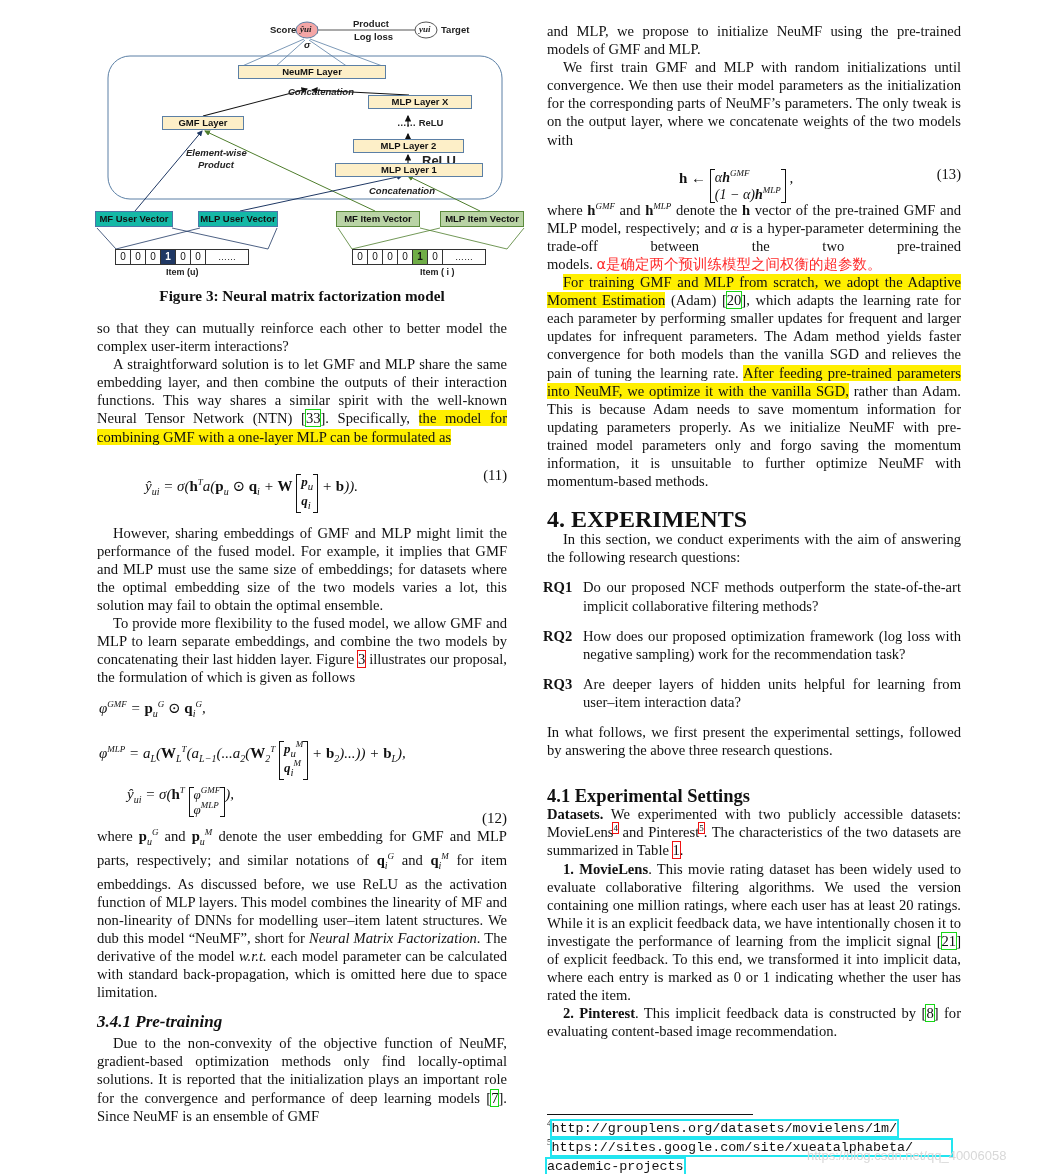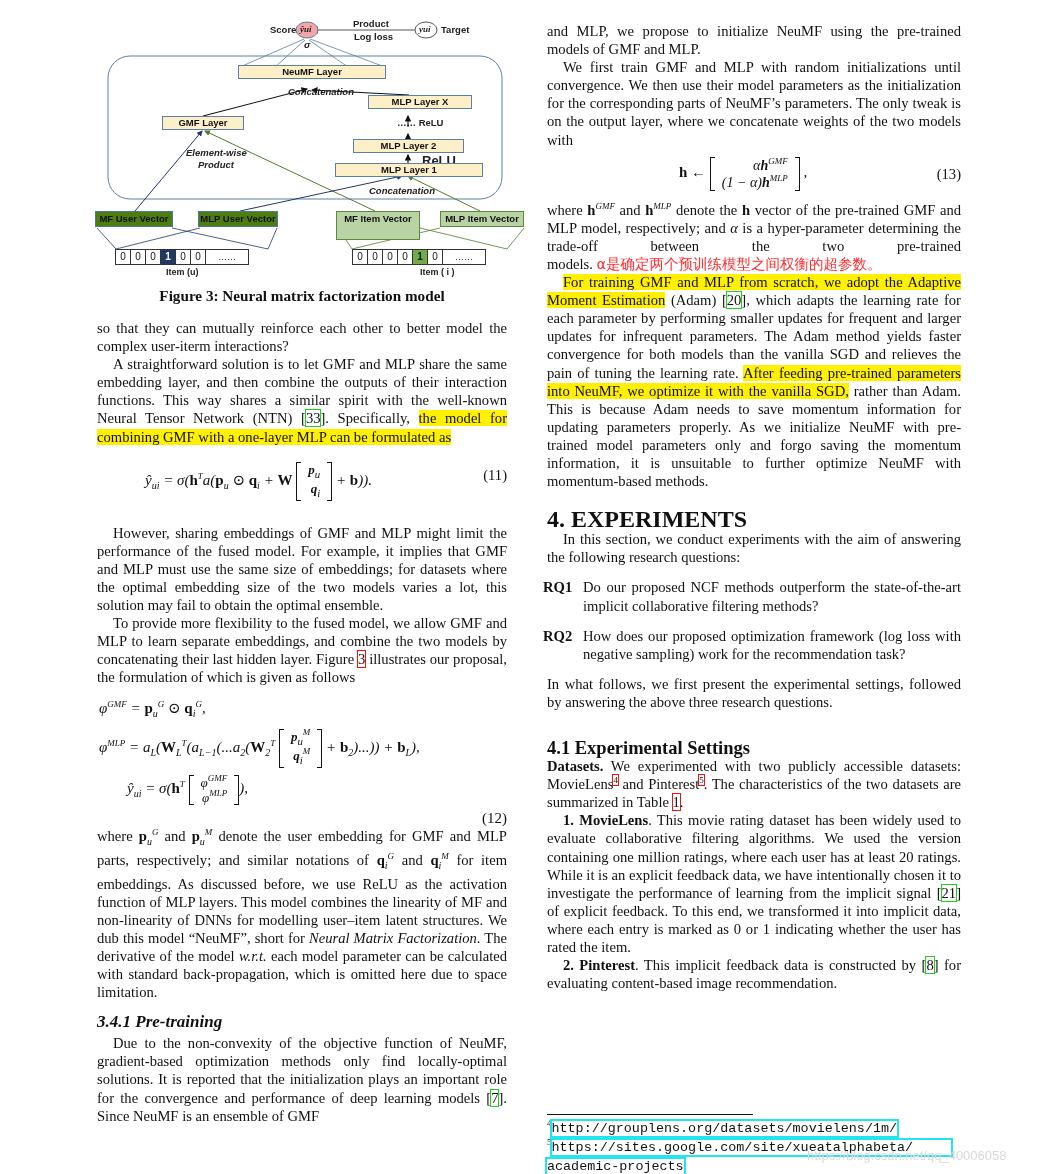--- a/index.html
+++ b/index.html
@@ -19,30 +19,30 @@
   .eq .num { position: absolute; right: 0; font-style: normal; }
   .it { font-style: italic; }
   .sec-h { font-family: Liberation Serif, serif; font-weight: bold; font-size: 24px; margin: 0; }
   .subsec-h { font-family: "Liberation Serif", serif; font-weight: bold; font-size: 18.5px; margin: 0; }
   .subsub-h { font-family: "Liberation Serif", serif; font-style: italic; font-size: 17px; margin: 0; }
   .rq { display: flex; }
   .rq .lab { font-weight: bold; width: 40px; flex: none; }
   .rq .txt { flex: 1; text-align: justify; }
   .mono { font-family: "Liberation Mono", "DejaVu Sans Mono", monospace; font-size: 13.4px; }
   .cn { color: #ff2a2a; font-family: "DejaVu Sans", sans-serif; font-size: 14.5px; }
-  .brk { display: inline-block; vertical-align: middle; border-left: 1.2px solid #111; border-right: 1.2px solid #111; padding: 0 11px; text-align: right; line-height: 15px; font-size: 13px; position: relative; }
+  .brk { display: inline-block; vertical-align: middle; border-left: 1.2px solid #111; border-right: 1.2px solid #111; padding: 0 4px; text-align: left; line-height: 15px; font-size: 13px; position: relative; margin-top: 12px; }
   .brk:before, .brk:after { content: ""; position: absolute; width: 4px; height: 100%; top: 0; border-top: 1.2px solid #111; border-bottom: 1.2px solid #111; box-sizing: border-box; }
   .brk:before { left: 0; }
   .brk:after { right: 0; }
   
   .diagram { position: absolute; left: 90px; top: 10px; width: 440px; height: 270px; font-family: "Liberation Sans", "DejaVu Sans", sans-serif; }
   .diagram .lbl { position: absolute; font-size: 9.5px; font-weight: bold; color: #222; white-space: nowrap; }
   .diagram .box { position: absolute; font-size: 9.5px; font-weight: bold; color: #111; text-align: center; box-sizing: border-box; border: 1px solid #5b7fa5; background: #fdefc8; line-height: 12px; }
   .diagram .vec { position: absolute; font-size: 9.5px; font-weight: bold; color: #111; text-align: center; box-sizing: border-box; line-height: 14px; }
-  .vec.user { background: #4d7c0f; border: 1px solid #4d77a8; }
+  .vec.user { background: #14b8a6; border: 1px solid #4d77a8; }
   .vec.item { background: #b9d3a5; border: 1px solid #5b8a3c; }
   .onehot { position: absolute; display: flex; height: 16px; }
   .onehot .cell { width: 16px; height: 16px; border: 1px solid #333; box-sizing: border-box; margin-left: -1px; font-size: 10px; text-align: center; line-height: 14px; background: #fff; }
   .onehot .cell.dots { width: 44px; font-size: 9px; }
   .cell.on-user { background: #1f3864; color: #fff; font-weight: bold; }
   .cell.on-item { background: #70ad47; color: #111; font-weight: bold; }
   .caption { position: absolute; left: 97px; top: 287px; width: 410px; text-align: center; font-weight: bold; font-size: 15.2px; }
   .footline { position: absolute; left: 547px; top: 1114px; width: 206px; border-top: 1px solid #111; }
   .watermark { position: absolute; left: 807px; top: 1148px; font-family: "Liberation Sans", sans-serif; font-size: 13px; color: #d8d8d8; }
 </style>
@@ -118,21 +118,21 @@
   <span class="lbl" style="left:307px;top:107px">……  ReLU</span>
   <div class="box" style="left:263px;top:129px;width:111px;height:14px">MLP Layer 2</div>
   <span class="lbl" style="left:332px;top:143px;font-size:13px">ReLU</span>
   <div class="box" style="left:245px;top:153px;width:148px;height:14px">MLP Layer 1</div>
   <span class="lbl" style="left:279px;top:175px;font-style:italic">Concatenation</span>
   <span class="lbl" style="left:96px;top:137px;font-style:italic">Element-wise</span>
   <span class="lbl" style="left:108px;top:149px;font-style:italic">Product</span>
 
   <div class="vec user" style="left:5px;top:201px;width:78px;height:16px">MF User Vector</div>
   <div class="vec user" style="left:108px;top:201px;width:80px;height:16px">MLP User Vector</div>
-  <div class="vec item" style="left:246px;top:201px;width:84px;height:29px">MF Item Vector</div>
+  <div class="vec item" style="left:246px;top:201px;width:84px;height:16px">MF Item Vector</div>
   <div class="vec item" style="left:350px;top:201px;width:84px;height:16px">MLP Item Vector</div>
 
   <div class="onehot" style="left:26px;top:239px">
     <div class="cell">0</div>
     <div class="cell">0</div>
     <div class="cell">0</div>
     <div class="cell on-user">1</div>
     <div class="cell">0</div>
     <div class="cell">0</div>
     <div class="cell dots">……</div>
@@ -199,20 +199,24 @@
   <p class="ind">In this section, we conduct experiments with the aim of answering the following research questions:</p>
 
   <div class="rq" style="margin-top:12px;margin-left:-4px">
     <span class="lab">RQ1</span>
     <span class="txt">Do our proposed NCF methods outperform the state-of-the-art implicit collaborative filtering methods?</span>
   </div>
   <div class="rq" style="margin-top:12px;margin-left:-4px">
     <span class="lab">RQ2</span>
     <span class="txt">How does our proposed optimization framework (log loss with negative sampling) work for the recommendation task?</span>
   </div>
+  <div class="rq" style="margin-top:12px;margin-left:-4px">
+    <span class="lab">RQ3</span>
+    <span class="txt">Are deeper layers of hidden units helpful for learning from user–item interaction data?</span>
+  </div>
 
   <p style="margin-top:12px">In what follows, we first present the experimental settings, followed by answering the above three research questions.</p>
 
   <h3 class="subsec-h" style="margin-top:28px;margin-bottom:0">4.1    Experimental Settings</h3>
   <p><b>Datasets.</b><span>  We experimented with two publicly accessible datasets: MovieLens</span><sup class="ref-r">4</sup><span> and Pinterest</span><sup class="ref-r">5</sup><span>. The characteristics of the two datasets are summarized in Table </span><span class="ref-r">1</span><span>.</span></p>
   <p class="ind"><b>1.   MovieLens</b><span>.  This movie rating dataset has been widely used to evaluate collaborative filtering algorithms. We used the version containing one million ratings, where each user has at least 20 ratings.  While it is an explicit feedback data, we have intentionally chosen it to investigate the performance of learning from the implicit signal [</span><span class="ref-g">21</span><span>] of explicit feedback.  To this end, we transformed it into implicit data, where each entry is marked as 0 or 1 indicating whether the user has rated the item.</span></p>
   <p class="ind"><b>2. Pinterest</b><span>. This implicit feedback data is constructed by [</span><span class="ref-g">8</span><span>] for evaluating content-based image recommendation.</span></p>
 </div>
 
 <div class="footline"></div>

